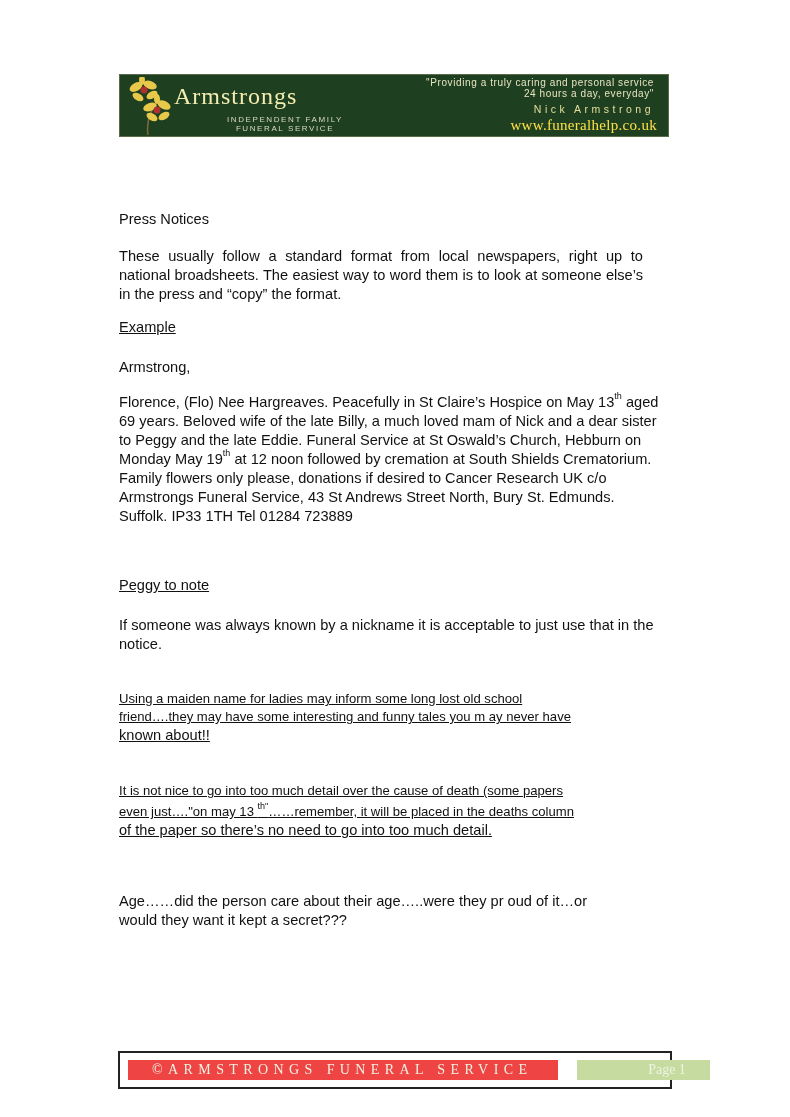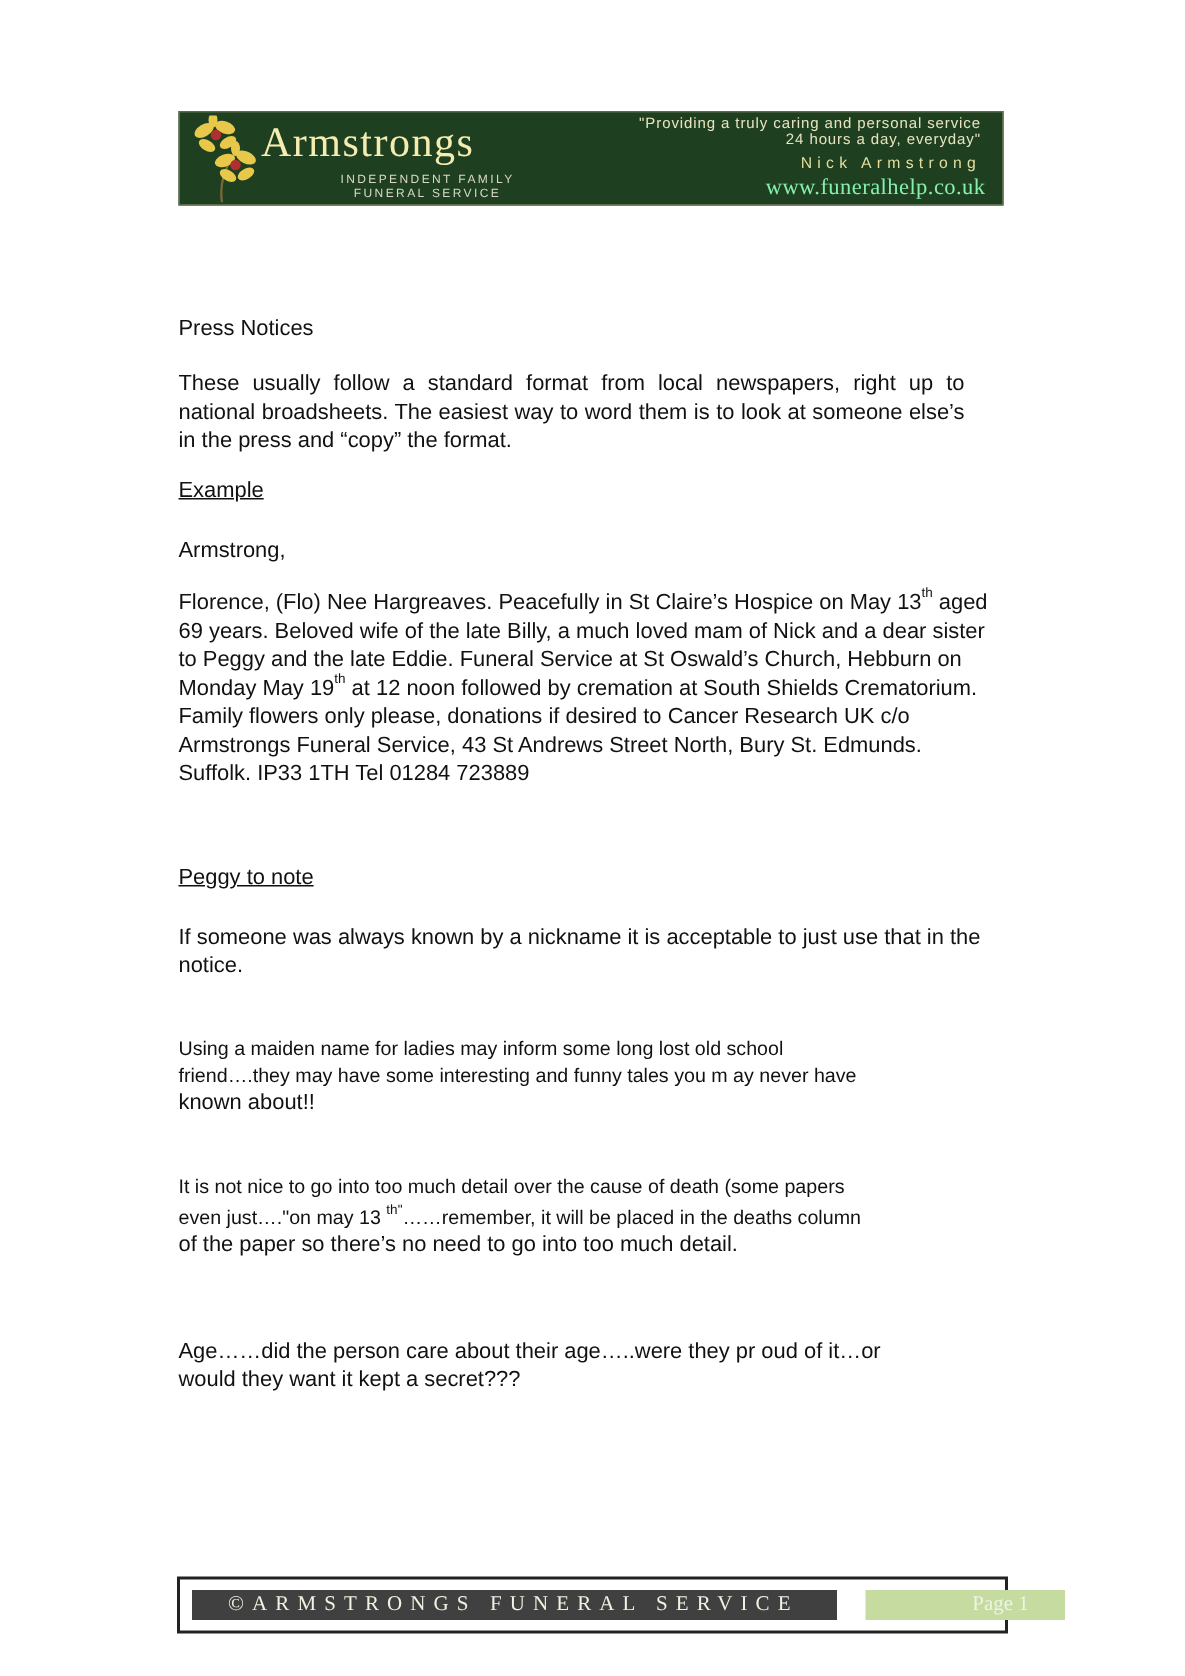--- a/index.html
+++ b/index.html
@@ -1,30 +1,30 @@
 <!DOCTYPE html>
 <html><head>
 <meta charset="utf-8">
 <style>
   html, body { margin:0; padding:0; background:#ffffff; }
   body { width:790px; height:1117px; position:relative; overflow:hidden; font-family:"Liberation Sans", sans-serif; color:#111; }
   .banner { position:absolute; left:119px; top:74px; width:550px; height:63px; background:#1f4020; border:1px solid #5a6a4a; box-sizing:border-box; }
   .flower { position:absolute; left:6px; top:2px; width:48px; height:58px; }
-  .brand { position:absolute; left:54px; top:1px; font-family:"Liberation Serif", serif; font-size:28px; color:#f4ecb0; letter-spacing:1px; line-height:40px; }
+  .brand { position:absolute; left:54px; top:1px; font-family:"Liberation Serif", serif; font-size:24px; color:#f4ecb0; letter-spacing:1px; line-height:40px; }
   .sub { position:absolute; left:95px; top:40px; width:140px; text-align:center; font-size:8px; letter-spacing:1.6px; color:#d8d8c8; line-height:9px; }
   .quote { position:absolute; right:14px; top:2px; text-align:right; font-size:10px; letter-spacing:0.6px; color:#e8e4c0; line-height:11px; }
   .sig { position:absolute; right:14px; top:28px; font-size:10.5px; letter-spacing:3.5px; color:#e6df9e;padding-left:28px; }
-  .url { position:absolute; right:11px; top:42px; font-family:"Liberation Serif", serif; font-size:15px; color:#86efac; letter-spacing:0.3px; }
+  .url { position:absolute; right:11px; top:42px; font-family:"Liberation Serif", serif; font-size:15px; color:#fde047; letter-spacing:0.3px; }
   .p { position:absolute; left:119px; font-size:14.6px; line-height:19px; margin:0; }
-  .small { font-size:13.1px; line-height:18px; }
+  .small { font-size:13.1px; line-height:18px;text-decoration:underline; }
   .u { text-decoration:underline; }
   .just { text-align:justify; width:524px; text-align-last:left; }
   sup { font-size:9px; line-height:0; position:relative; top:-2px; vertical-align:super; }
   .footer { position:absolute; left:118px; top:1051px; width:554px; height:38px; border:2px solid #222; box-sizing:border-box; }
-  .foot-left { position:absolute; left:8px; top:7px; width:430px; height:20px; background:#404040; color:#eef3e2; font-family:"Liberation Serif", serif; font-size:14px; letter-spacing:5.4px; line-height:20px; padding-left:24px; box-sizing:border-box; }
+  .foot-left { position:absolute; left:8px; top:7px; width:430px; height:20px; background:#ef4444; color:#eef3e2; font-family:"Liberation Serif", serif; font-size:14px; letter-spacing:5.4px; line-height:20px; padding-left:24px; box-sizing:border-box; }
   .foot-right { position:absolute; left:457px; top:7px; width:86px; height:20px; background:#c5dba0; color:#eef3e2; font-family:"Liberation Serif", serif; font-size:14px; line-height:20px; text-align:center;padding-left:47px; }
 </style>
 </head>
 <body>
 
 <div class="banner">
   <svg class="flower" viewBox="0 0 48 58">
     <path d="M22 58 C20 45 24 35 30 26" stroke="#7a6a3a" stroke-width="1.5" fill="none"></path>
     <g fill="#e8c84a">
       <ellipse cx="10" cy="10" rx="7" ry="4" transform="rotate(-30 10 10)"></ellipse>

